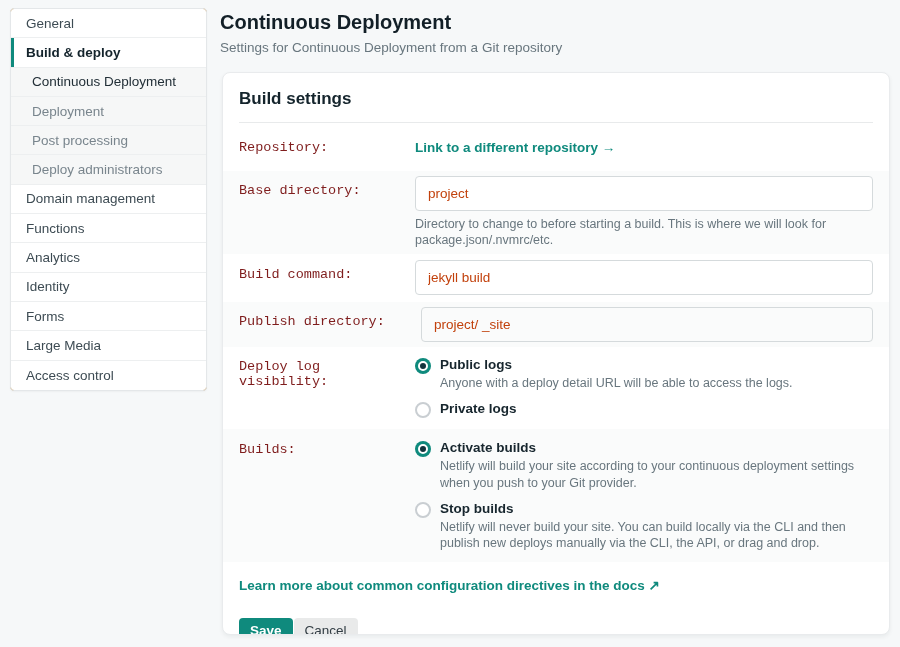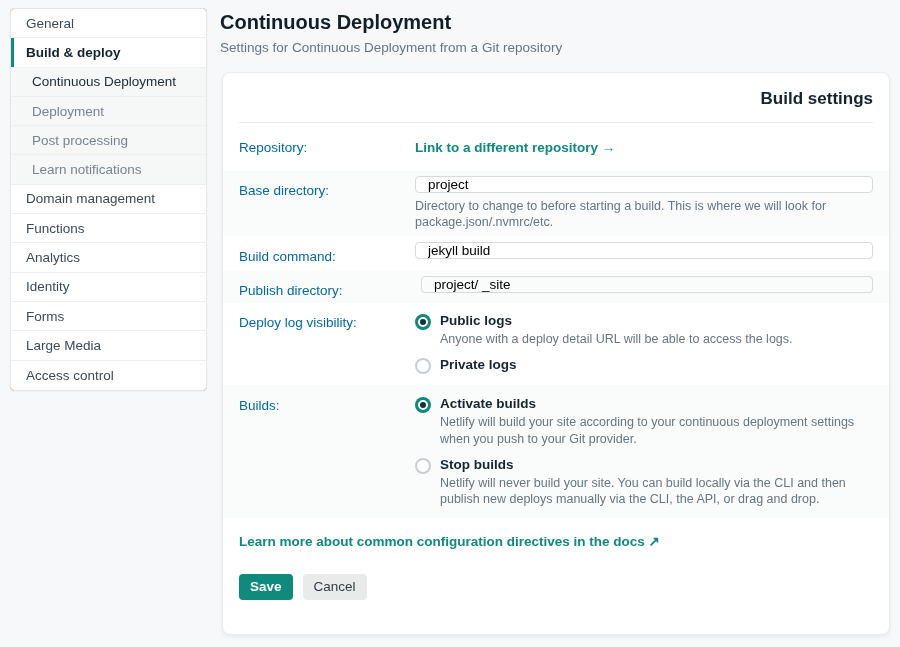--- a/index.html
+++ b/index.html
@@ -31,41 +31,41 @@
   .s-item.sub.current { color:#222f37; }
   
   .main-title { position:absolute; left:220px; top:11px; font-size:20px; font-weight:bold; color:#121f27; }
   .main-sub   { position:absolute; left:220px; top:40px; font-size:13.5px; color:#68767e; }
   
   .card {
     position:absolute; left:222px; top:72px; width:668px; height:563px;
     background:#fff; border:1px solid #e9ebed; border-radius:8px;
     box-shadow:0 2px 4px rgba(14,30,37,.06); overflow:hidden;
   }
-  .card-head { padding:16px 16px 13px;text-align:right; }
+  .card-head { padding:16px 16px 13px; }
   .card-head h2 { font-size:17px; font-weight:bold; color:#14242c; }
   .head-divider { border-bottom:1px solid #e8eaeb; margin:0 16px; }
   .row { display:grid; grid-template-columns:176px 1fr; padding:13px 16px; }
   .row.alt { background:#fafbfb; }
-  .row-label { font-size:13.5px; color:#0369a1; padding-top:2px; }
+  .row-label { font-size:13.5px; color:#7f1d1d; padding-top:2px;font-family:Liberation Mono, monospace; }
   
   .row-repo    { padding:15px 16px; }
   .row-base    { padding:5px 16px 6px; }
   .row-build   { padding:6px 16px 7px; }
   .row-publish { padding:5px 16px 5px;gap:6px; }
   .row-deploy  { padding:10px 16px 11px; }
   .row-builds  { padding:11px 16px 11px; }
   .row-base .row-label, .row-build .row-label, .row-publish .row-label { padding-top:7px; }
   .teal-link {
     font-size:13.5px; font-weight:bold; color:var(--teal);
     text-decoration:none; cursor:pointer;
   }
   .text-input {
-    display:block; width:100%; height:17px; padding:0 12px;
-    font-size:13.5px; font-family:inherit; color:#000000;
+    display:block; width:100%; height:35px; padding:0 12px;
+    font-size:13.5px; font-family:inherit; color:#c2410c;
     border:1px solid #d5dadc; border-radius:4px; background:#fff; outline:none;
   }
   .text-input.prefixed { background:#fafbfb; }
   .field-help {
     margin-top:5px; font-size:12.5px; color:#68767e;
     line-height:1.28; max-width:472px;
   }
   
   .option { display:grid; grid-template-columns:25px 1fr; }
   .option + .option { margin-top:10px; }
@@ -74,41 +74,41 @@
   .radio.on::after {
     content:""; position:absolute; left:3px; top:3px;
     width:6px; height:6px; border-radius:50%;
     background:#12333c; border:2px solid #fff;
   }
   .radio.off { background:#fff; border:2px solid #c9ced2; }
   .opt-title { font-size:13.5px; font-weight:bold; color:#17262e; cursor:pointer; }
   .opt-desc  { margin-top:3px; font-size:12.5px; color:#68767e; line-height:1.3; max-width:472px; }
   
   .card-footer { padding:14px 16px 0; }
-  .btn-row { margin-top:24px; display:flex; gap:10px; }
+  .btn-row { margin-top:24px; display:flex; gap:1px; }
   .btn {
     font-family:inherit; font-size:13.5px; border:none; border-radius:4px;
     padding:6px 11px; height:26px; line-height:14px; cursor:pointer;
   }
   .btn-save   { background:var(--teal); color:#fff; font-weight:bold; }
   .btn-cancel { background:#e9eaea; color:#323d44; }
   .arrow { font-weight:bold; }
 </style>
 </head>
 <body>
 
 <div class="page" style="--teal:#0f8a7d;">
 
   <nav class="sidebar">
     <div class="s-item">General</div>
     <div class="s-item active">Build &amp; deploy</div>
     <div class="s-item sub current">Continuous Deployment</div>
     <div class="s-item sub">Deployment</div>
     <div class="s-item sub">Post processing</div>
-    <div class="s-item sub">Learn notifications</div>
+    <div class="s-item sub">Deploy administrators</div>
     <div class="s-item">Domain management</div>
     <div class="s-item">Functions</div>
     <div class="s-item">Analytics</div>
     <div class="s-item">Identity</div>
     <div class="s-item">Forms</div>
     <div class="s-item">Large Media</div>
     <div class="s-item">Access control</div>
   </nav>
 
   <h1 class="main-title">Continuous Deployment</h1>

